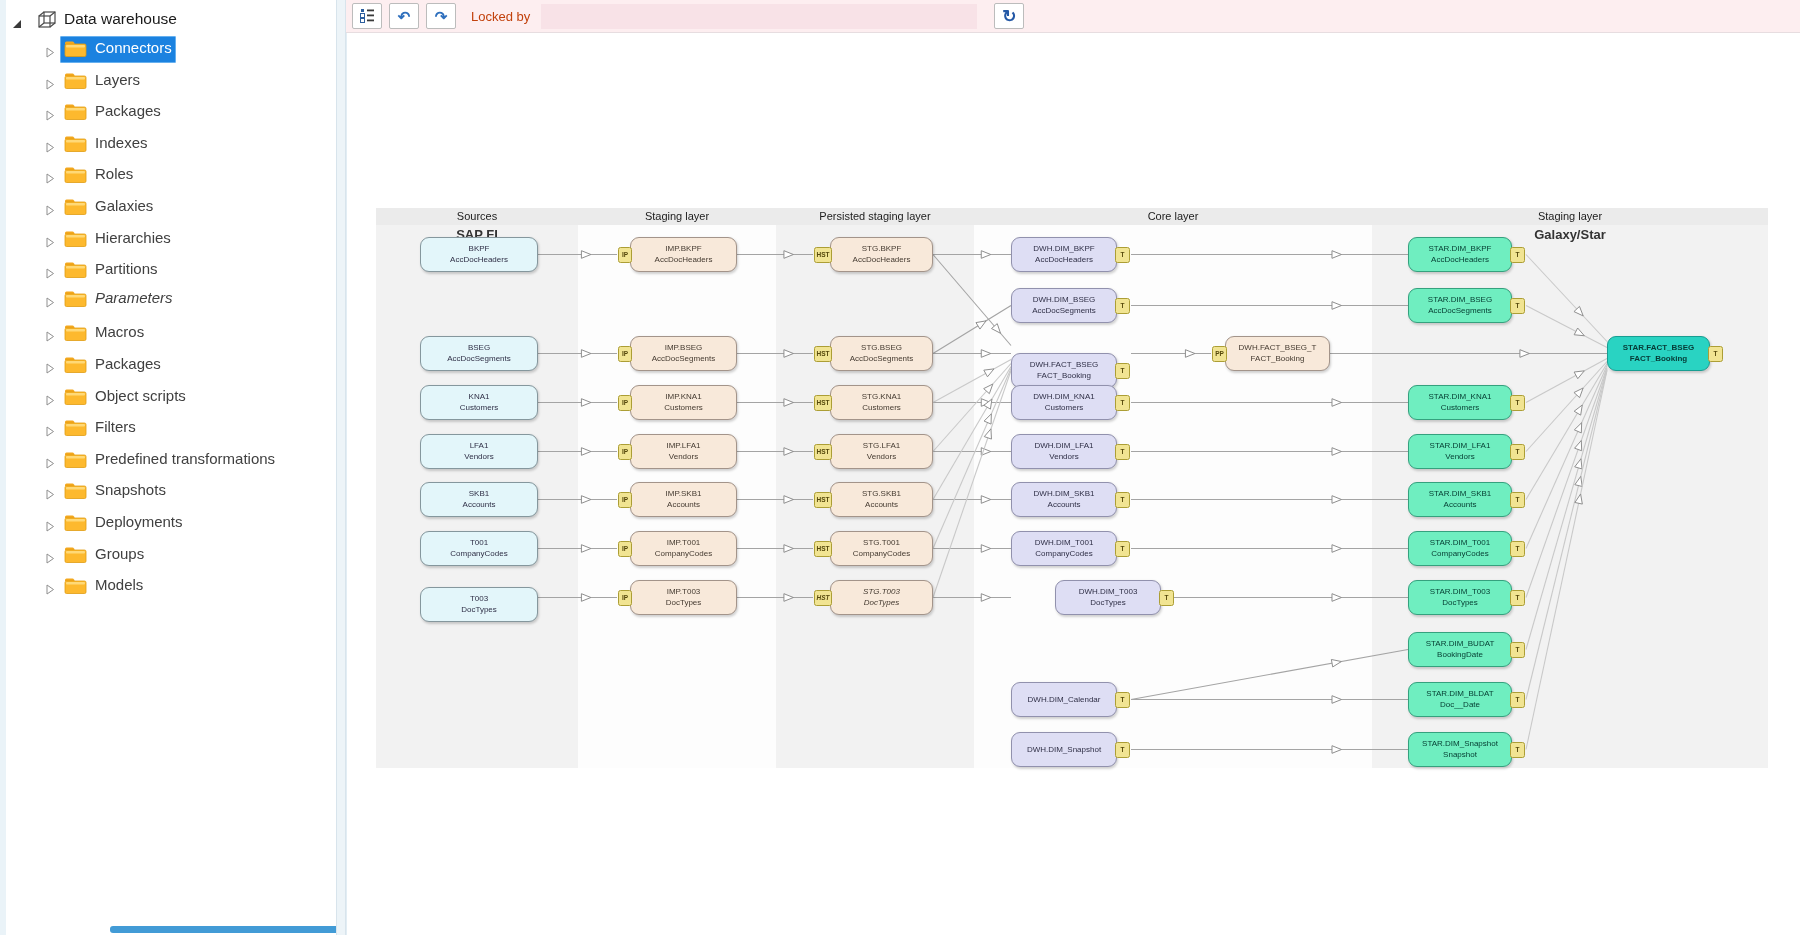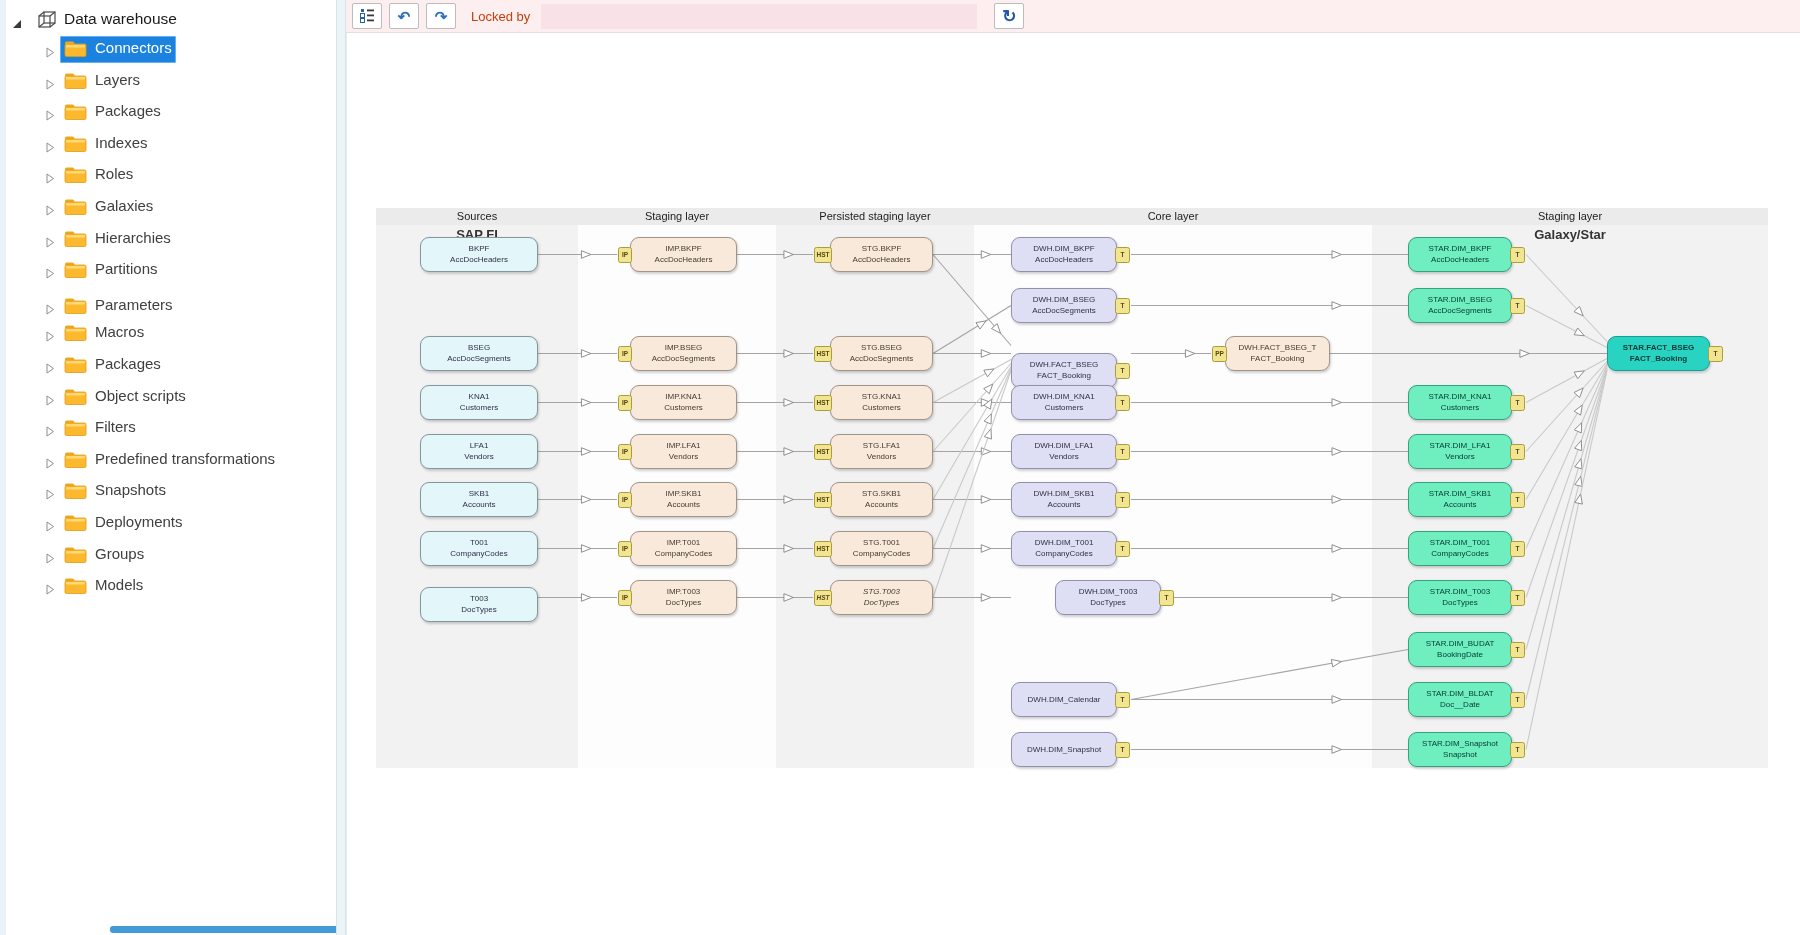--- a/index.html
+++ b/index.html
@@ -173,21 +173,21 @@
           <span class="exp"><svg width="9" height="11">
               <polygon points="1,1 7.5,5.5 1,10" fill="#fff" stroke="#8f8f8f"></polygon>
             </svg></span>
           <span class="folder"><svg width="23" height="18">
               <path d="M1,4 L1,3 Q1,1.5 2.5,1.5 L8.5,1.5 Q9.5,1.5 10,2.5 L10.7,4 Z" fill="#f3a71d"></path>
               <rect x="1" y="4" width="21" height="12.5" rx="1.5" fill="#fdb92e" stroke="#e09c12" stroke-width="0.8"></rect>
               <rect x="2" y="5" width="19" height="2.5" rx="1" fill="#ffd977"></rect>
             </svg></span>
           <span class="lbl">Partitions</span>
         </div>
-        <div class="titem" style="top: 293px;">
+        <div class="titem" style="top: 286px; font-style: italic;">
           <span class="hl" style="width:114px"></span>
           <span class="exp"><svg width="9" height="11">
               <polygon points="1,1 7.5,5.5 1,10" fill="#fff" stroke="#8f8f8f"></polygon>
             </svg></span>
           <span class="folder"><svg width="23" height="18">
               <path d="M1,4 L1,3 Q1,1.5 2.5,1.5 L8.5,1.5 Q9.5,1.5 10,2.5 L10.7,4 Z" fill="#f3a71d"></path>
               <rect x="1" y="4" width="21" height="12.5" rx="1.5" fill="#fdb92e" stroke="#e09c12" stroke-width="0.8"></rect>
               <rect x="2" y="5" width="19" height="2.5" rx="1" fill="#ffd977"></rect>
             </svg></span>
           <span class="lbl">Parameters</span>

